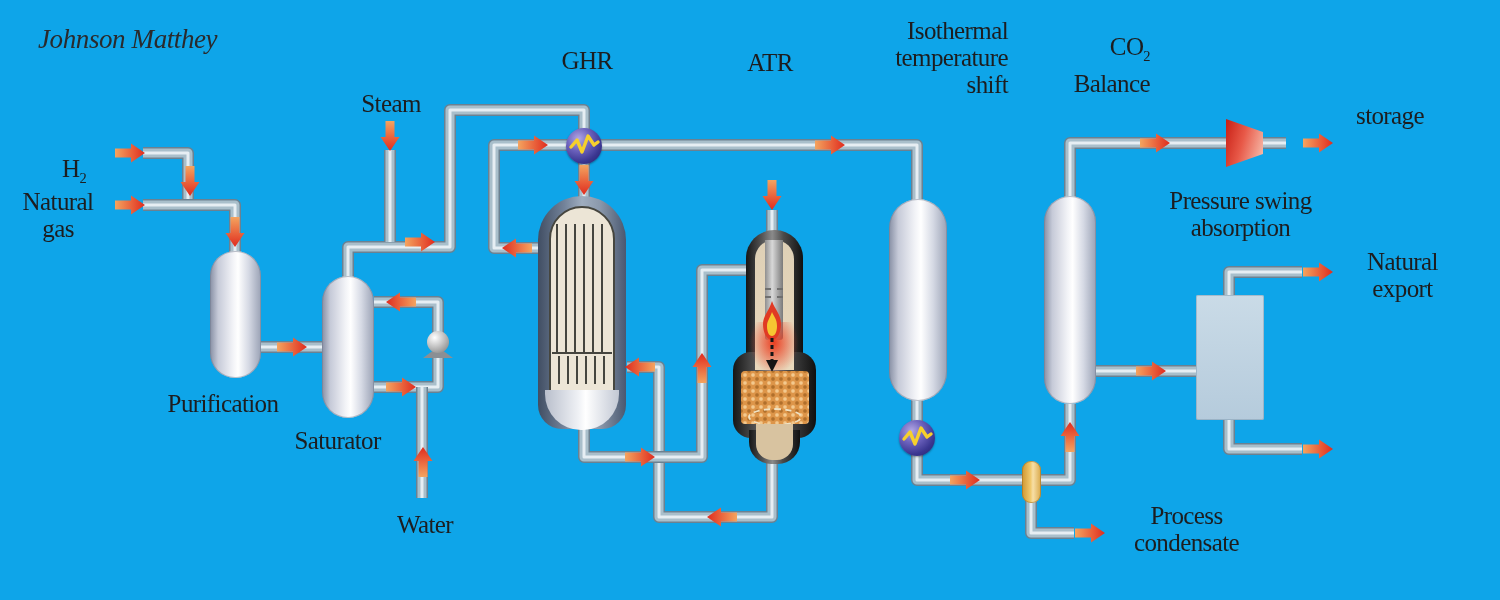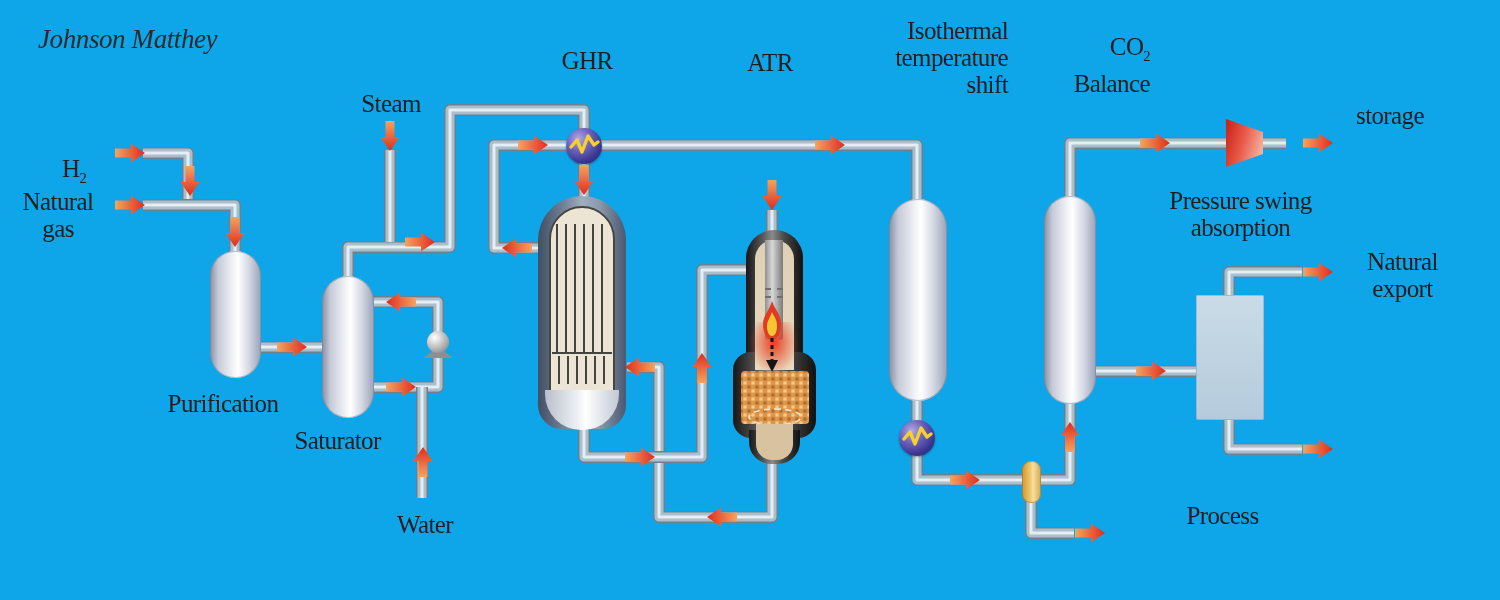--- a/index.html
+++ b/index.html
@@ -272,17 +272,18 @@
   <div class="lbl" style="left:1153px;top:187px;width:175px;">
     <div>Pressure swing</div>
     <div>absorption</div>
   </div>
   <div class="lbl" style="left:1330px;top:248px;width:145px;">
     <div>Natural</div>
     <div>export</div>
   </div>
   <div class="lbl" style="left:1347px;top:403px;width:150px;">
   </div>
-  <div class="lbl" style="left:1150px;top:502px;width:145px;">
+  <div class="lbl" style="left:1114px;top:502px;width:145px;">
     <div>Process</div>
+    <div>condensate</div>
   </div>
 
 </div>
 
 </body></html>

